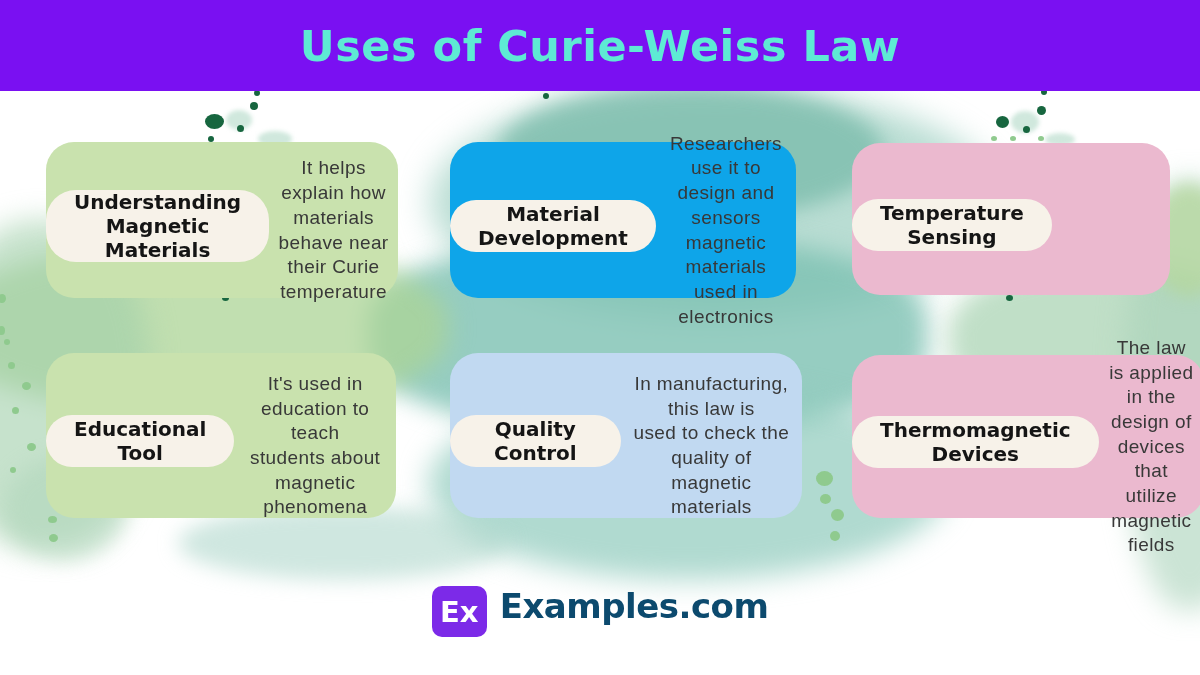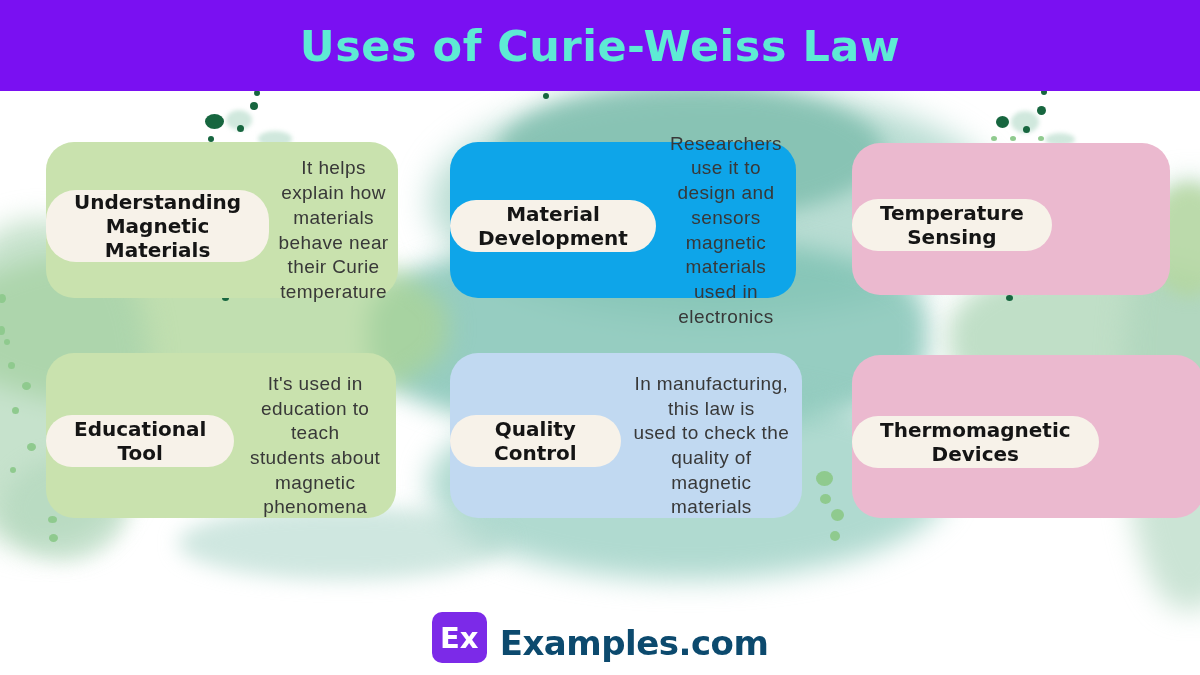--- a/index.html
+++ b/index.html
@@ -74,22 +74,22 @@
   .c4{left:442px;top:353px;width:352px;height:165px;}
   .c5{left:844px;top:355px;width:352px;height:163px;}
   .pill{min-height:52px;display:flex;align-items:center;justify-content:center;
         padding:0 28px;border-radius:30px;max-width:92%;box-sizing:border-box;}
   .pill h2{margin:0;font-family:"DejaVu Sans","Liberation Sans",sans-serif;font-weight:bold;
            font-size:20px;line-height:1.2;color:#151515;text-align:center;white-space:pre-line;}
   .card p{margin:10px 8px 0;font-size:19px;line-height:1.3;letter-spacing:.4px;color:#383838;
           text-align:center;white-space:pre-line;}
 
   
-  .footer{position:absolute;left:0;top:612px;width:1200px;z-index:3;
-          display:flex;align-items:flex-end;justify-content:center;gap:13px;}
+  .footer{position:absolute;left:0;top:586px;width:1200px;z-index:3;
+          display:flex;align-items:flex-start;justify-content:center;gap:13px;}
   .logo{width:55px;height:51px;border-radius:10px;display:flex;align-items:center;justify-content:center;}
   .logo span{color:#fff;font-family:"DejaVu Sans","Liberation Sans",sans-serif;
              font-weight:bold;font-size:29px;}
   .brand{font-family:"DejaVu Sans","Liberation Sans",sans-serif;font-weight:bold;
          font-size:34px;color:#0c4a6e;letter-spacing:-.5px;}
 </style>
 </head>
 <body>
 
 <div class="stage">
@@ -187,20 +187,23 @@
     <p>It's used in education to teach
 students about magnetic
 phenomena</p>
   </section>
 
   <section class="card c5" style="background-color: rgb(235, 185, 207);">
     <div class="pill" style="background-color: rgb(247, 242, 233);">
       <h2>Thermomagnetic
 Devices</h2>
     </div>
+    <p>The law is applied in the
+design of devices that utilize
+magnetic fields</p>
   </section>
 
   <footer class="footer">
     <div class="logo" style="background-color: rgb(124, 42, 232);">
       <span>Ex</span>
     </div>
     <div class="brand">Examples.com</div>
   </footer>
 
 </div>

